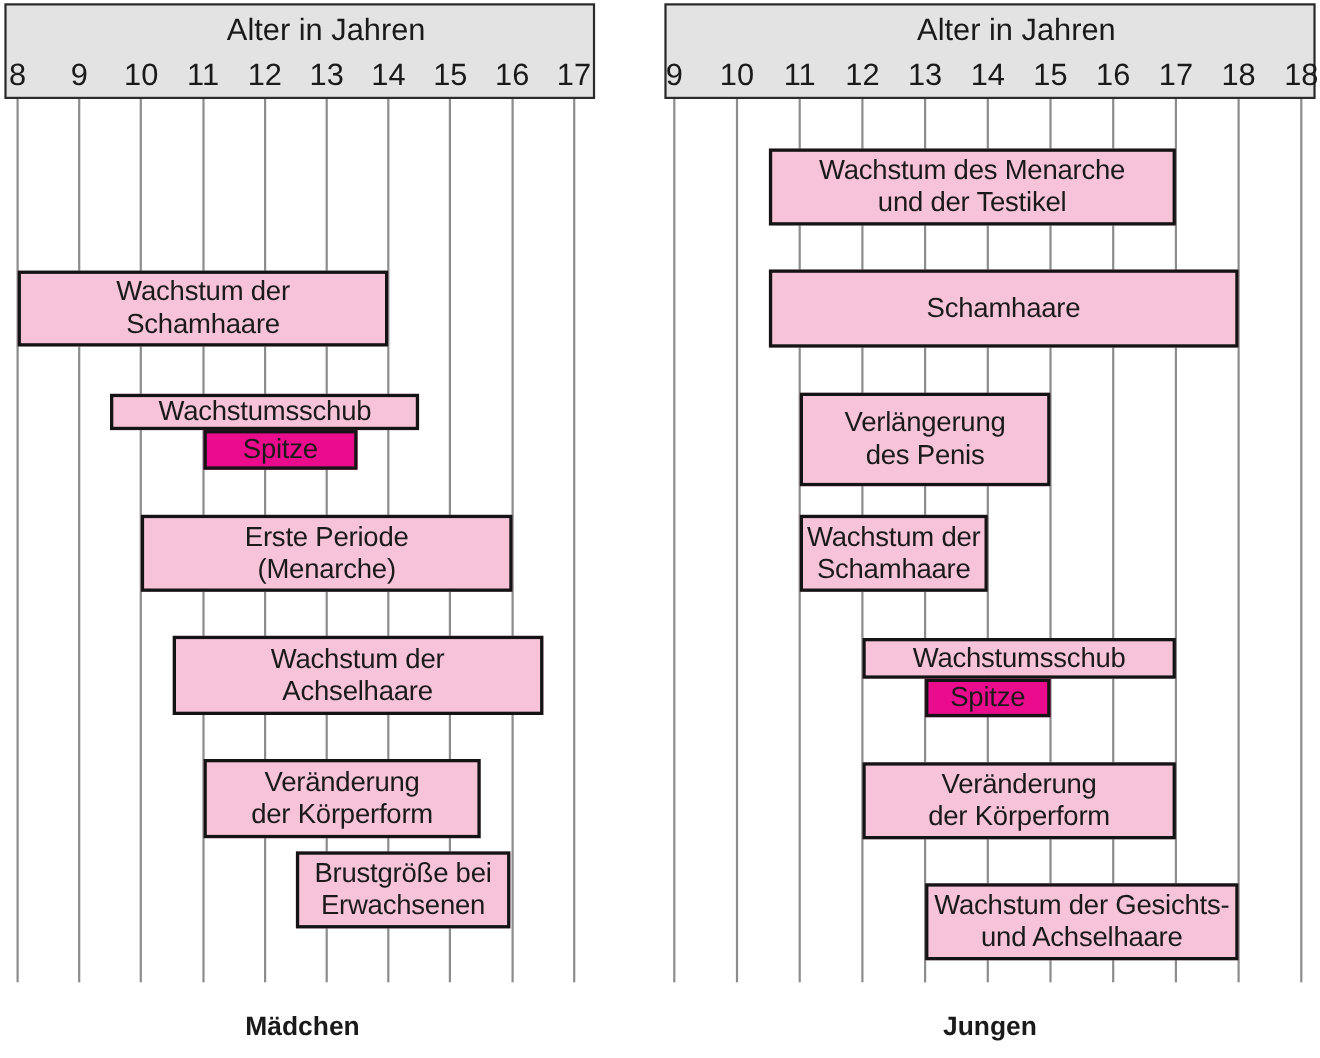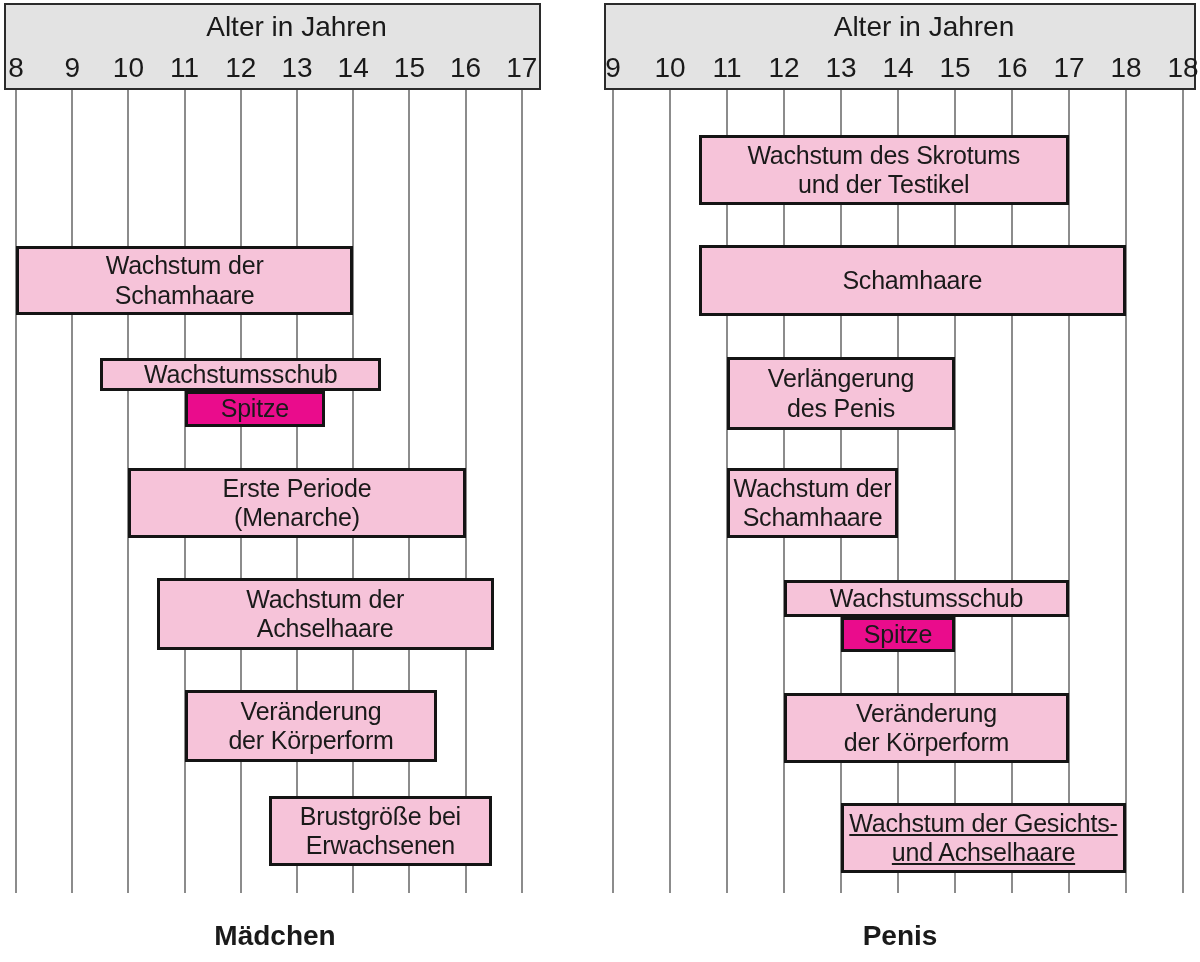--- a/index.html
+++ b/index.html
@@ -31,37 +31,37 @@
     background:var(--bar-fill); border:3px solid var(--bar-border);
     display:flex; align-items:center; justify-content:center; text-align:center;
   }
   .bar.peak{background:var(--peak-fill);}
   .bar-label{
     font-size:25px; line-height:1.18; color:var(--text); white-space:pre-line;
     letter-spacing:-0.2px;
   }
   .caption{
     position:absolute; top:920px; transform:translateX(-50%);
-    font-size:28px; font-weight:700; color:var(--text); z-index:3;
+    font-size:24px; font-weight:700; color:var(--text); z-index:3;
   }
   .caption-0{left:275px;}
   .caption-1{left:900px;}
 </style>
 </head>
 <body>
 
 <div id="stage">
   <div class="header header-0">
     <div class="header-title">Alter in Jahren</div>
   </div>
   <div class="header header-1">
     <div class="header-title">Alter in Jahren</div>
   </div>
   <div class="caption caption-0">Mädchen</div>
-  <div class="caption caption-1">Penis</div>
+  <div class="caption caption-1">Jungen</div>
 <div class="gridline" style="left: 15px; top: 90px; height: 803px;"></div>
     <div class="tick-label" style="left: 16px;">8</div>
     <div class="gridline" style="left: 71.2px; top: 90px; height: 803px;"></div>
     <div class="tick-label" style="left: 72.2px;">9</div>
     <div class="gridline" style="left: 127.4px; top: 90px; height: 803px;"></div>
     <div class="tick-label" style="left: 128.4px;">10</div>
     <div class="gridline" style="left: 183.6px; top: 90px; height: 803px;"></div>
     <div class="tick-label" style="left: 184.6px;">11</div>
     <div class="gridline" style="left: 239.8px; top: 90px; height: 803px;"></div>
     <div class="tick-label" style="left: 240.8px;">12</div>
@@ -90,21 +90,21 @@
 (Menarche)</span>
     </div>
     <div class="bar" style="left: 156.5px; width: 337.2px; top: 578px; height: 72px;">
       <span class="bar-label">Wachstum der
 Achselhaare</span>
     </div>
     <div class="bar" style="left: 184.6px; width: 252.9px; top: 690px; height: 72px;">
       <span class="bar-label">Veränderung
 der Körperform</span>
     </div>
-    <div class="bar" style="left: 268.9px; width: 223px; top: 796px; height: 70px; justify-content: center;">
+    <div class="bar" style="left: 268.9px; width: 195px; top: 774px; height: 70px; justify-content: center;">
       <span class="bar-label">Brustgröße bei
 Erwachsenen</span>
     </div>
     <div class="gridline" style="left: 612px; top: 90px; height: 803px;"></div>
     <div class="tick-label" style="left: 613px;">9</div>
     <div class="gridline" style="left: 669px; top: 90px; height: 803px;"></div>
     <div class="tick-label" style="left: 670px;">10</div>
     <div class="gridline" style="left: 726px; top: 90px; height: 803px;"></div>
     <div class="tick-label" style="left: 727px;">11</div>
     <div class="gridline" style="left: 783px; top: 90px; height: 803px;"></div>
@@ -117,41 +117,41 @@
     <div class="tick-label" style="left: 955px;">15</div>
     <div class="gridline" style="left: 1011px; top: 90px; height: 803px;"></div>
     <div class="tick-label" style="left: 1012px;">16</div>
     <div class="gridline" style="left: 1068px; top: 90px; height: 803px;"></div>
     <div class="tick-label" style="left: 1069px;">17</div>
     <div class="gridline" style="left: 1125px; top: 90px; height: 803px;"></div>
     <div class="tick-label" style="left: 1126px;">18</div>
     <div class="gridline" style="left: 1182px; top: 90px; height: 803px;"></div>
     <div class="tick-label" style="left: 1183px;">18</div>
     <div class="bar" style="left: 698.5px; width: 370.5px; top: 135px; height: 70px;">
-      <span class="bar-label">Wachstum des Skrotums
+      <span class="bar-label">Wachstum des Menarche
 und der Testikel</span>
     </div>
     <div class="bar" style="left: 698.5px; width: 427.5px; top: 245px; height: 71px;">
       <span class="bar-label">Schamhaare</span>
     </div>
-    <div class="bar" style="left: 727px; width: 228px; top: 357px; height: 73px;">
+    <div class="bar" style="left: 727px; width: 228px; top: 357px; height: 85px;">
       <span class="bar-label">Verlängerung
 des Penis</span>
     </div>
     <div class="bar" style="left: 727px; width: 171px; top: 468px; height: 70px;">
       <span class="bar-label">Wachstum der
 Schamhaare</span>
     </div>
     <div class="bar" style="left: 784px; width: 285px; top: 580px; height: 37px;">
       <span class="bar-label">Wachstumsschub</span>
     </div>
     <div class="bar peak" style="left: 841px; width: 114px; top: 617px; height: 35px;">
       <span class="bar-label">Spitze</span>
     </div>
     <div class="bar" style="left: 784px; width: 285px; top: 693px; height: 70px;">
       <span class="bar-label">Veränderung
 der Körperform</span>
     </div>
-    <div class="bar" style="left: 841px; width: 285px; top: 803px; height: 70px; text-decoration: underline;">
+    <div class="bar" style="left: 841px; width: 285px; top: 803px; height: 70px;">
       <span class="bar-label">Wachstum der Gesichts-
 und Achselhaare</span>
     </div>
   </div>
 
 </body></html>

